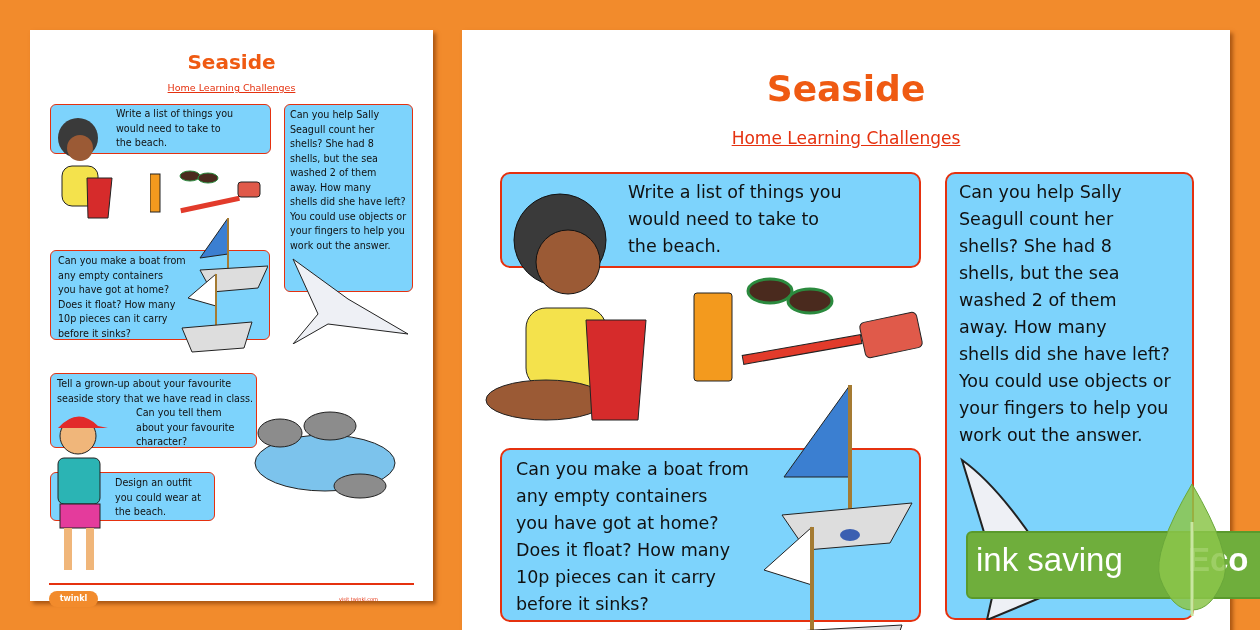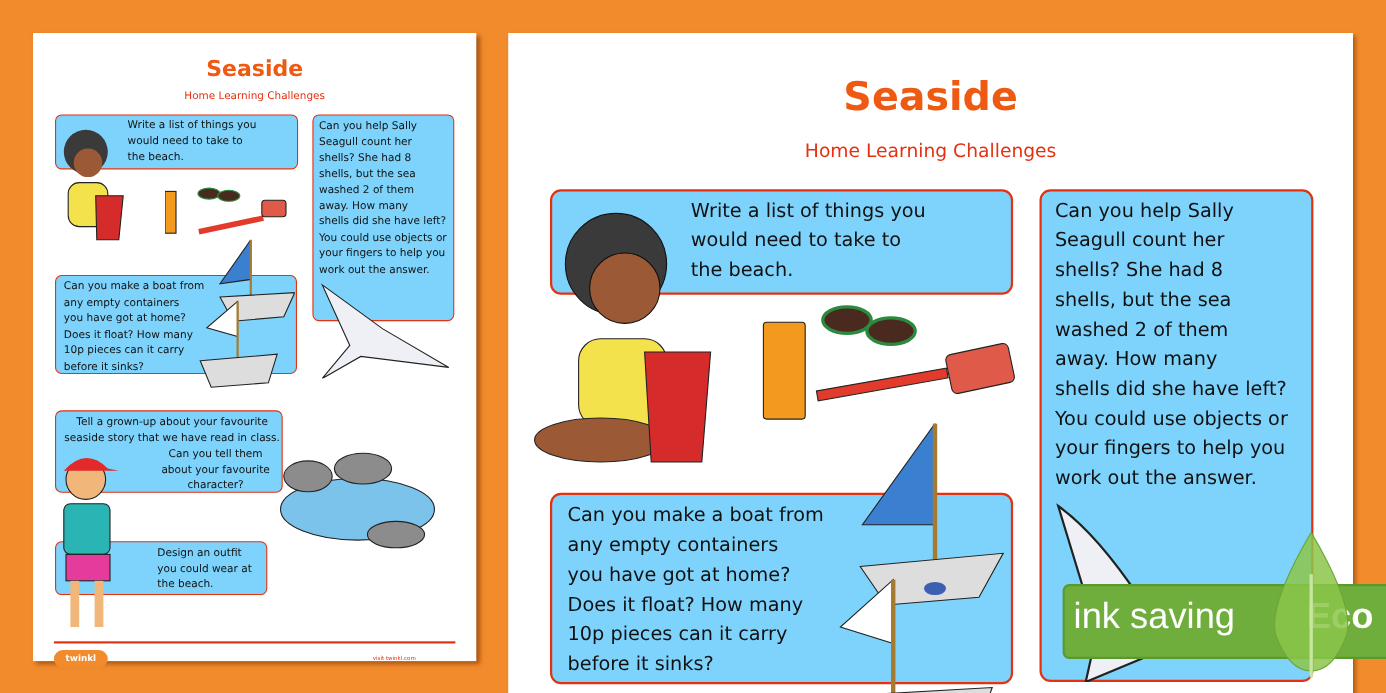--- a/index.html
+++ b/index.html
@@ -1,21 +1,21 @@
 <!DOCTYPE html>
 <html><head>
 <meta charset="utf-8">
 <style>
   html,body{margin:0;padding:0;}
   body{width:1260px;height:630px;background:#f28b2c;position:relative;overflow:hidden;font-family:"DejaVu Sans",sans-serif;}
   .page{position:absolute;background:#fff;box-shadow:3px 3px 4px rgba(120,50,0,.6);}
   .thumb{left:30px;top:30px;width:403px;height:571px;}
   .main{left:462px;top:30px;width:768px;height:620px;}
   .title{position:absolute;left:0;right:0;text-align:center;color:#ef5a12;font-weight:bold;}
-  .sub{position:absolute;left:0;right:0;text-align:center;color:#e5310f;}
+  .sub{position:absolute;left:0;right:0;text-align:center;color:#e5310f;text-decoration:underline;}
   .box{position:absolute;border:2px solid #e5310f;border-radius:10px;background:#7dd3fc;color:#111;}
   .box span{display:block;white-space:pre-line;}
   .thumb .box{font-size:9.6px;line-height:14.5px;border-width:1.5px;border-radius:6px;}
   .main .box{font-size:17.5px;line-height:27px;}
   .fig{position:absolute;}
   .footer-line{position:absolute;left:19px;right:19px;top:553px;height:1.5px;background:#e5310f;}
   .logo{position:absolute;background:#f28b2c;color:#fff;font-weight:bold;border-radius:12px;}
   .eco{position:absolute;left:966px;top:531px;width:294px;height:64px;background:#6fae3c;border:2px solid #5a9a2c;border-radius:6px 0 0 6px;}
   .eco-text{position:absolute;left:8px;top:8px;color:#fff;font-size:33px;font-family:"Liberation Sans",sans-serif;}
   .eco-label{position:absolute;left:220px;top:8px;color:#fff;font-size:33px;font-weight:bold;font-family:"Liberation Sans",sans-serif;}
@@ -46,28 +46,28 @@
 work out the answer.</span>
   </div>
   <div class="box" style="left:20px;top:220px;width:218px;height:88px;">
     <span style="margin:3px 0 0 7px;">Can you make a boat from
 any empty containers
 you have got at home?
 Does it float?  How many
 10p pieces can it carry
 before it sinks?</span>
   </div>
-  <div class="box" style="left:20px;top:343px;width:205px;height:73px;text-align:center;">
+  <div class="box" style="left:20px;top:343px;width:205px;height:73px;">
     <span style="margin:3px 0 0 6px;">Tell a grown-up about your favourite
 seaside story that we have read in class.</span>
     <span style="margin:0 0 12px 85px;">Can you tell them
 about your favourite
 character?</span>
   </div>
-  <div class="box" style="left:20px;top:462px;width:163px;height:47px;padding-left:28px;">
+  <div class="box" style="left:20px;top:442px;width:163px;height:47px;">
     <span style="margin:3px 0 0 64px;">Design an outfit
 you could wear at
 the beach.</span>
   </div>
 
   <svg class="fig" style="left:12px;top:78px" width="72" height="112">
     <circle cx="36" cy="30" r="20" fill="#3a3a3a"></circle>
       <circle cx="38" cy="40" r="13" fill="#9b5a35"></circle>
     <rect x="20" y="58" width="36" height="40" rx="10" fill="#f4e24c" stroke="#222"></rect>
     <path d="M45 70 L70 70 L66 110 L46 110Z" fill="#d62b2b" stroke="#222"></path>

